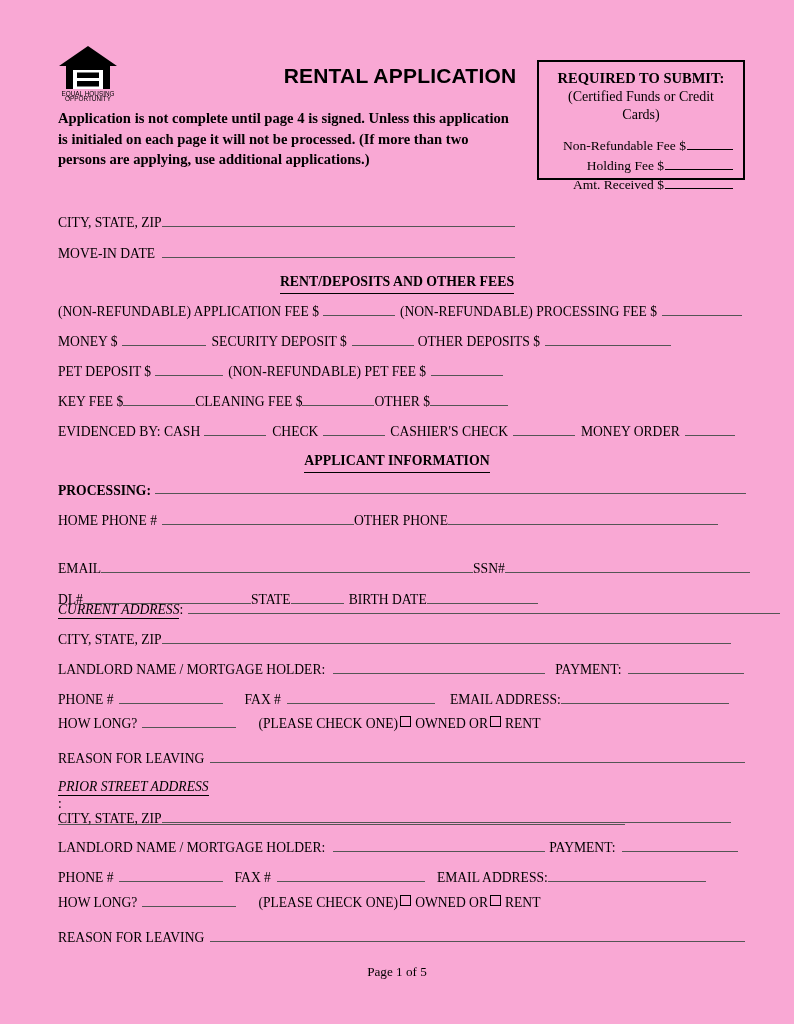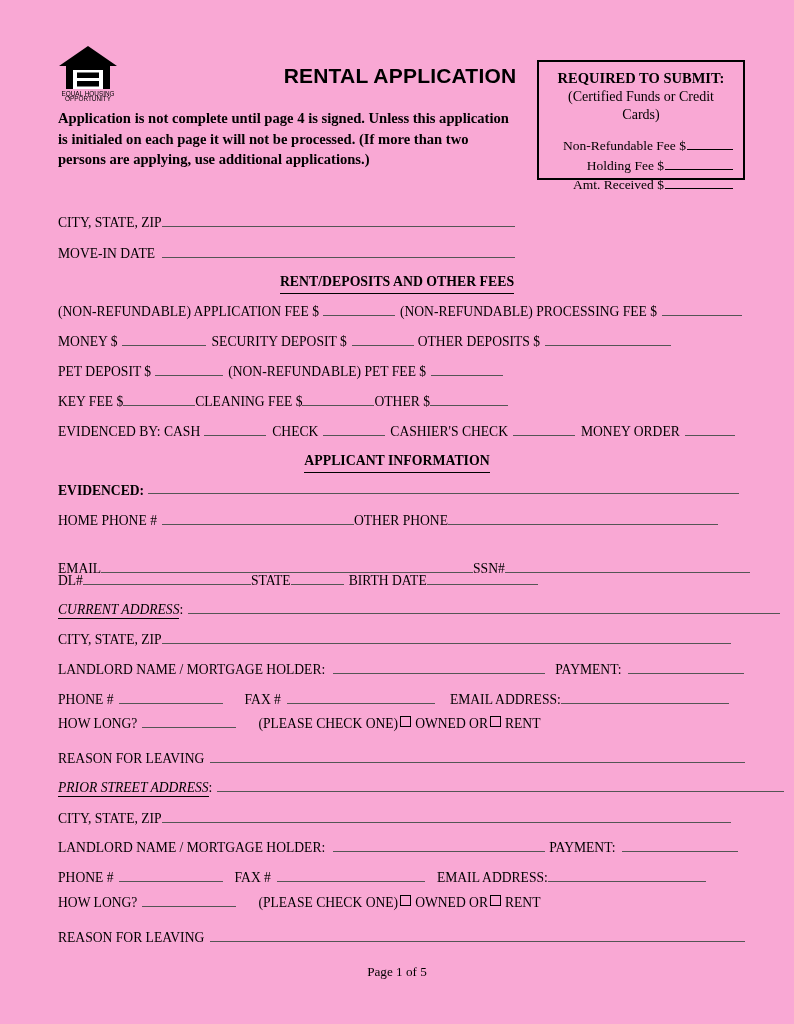--- a/index.html
+++ b/index.html
@@ -273,41 +273,41 @@
     <span class="t">MONEY ORDER</span>
     <span class="sp" style="width:5px;"></span>
     <span class="ln" style="width:50px;"></span>
   </div>
 
   <div class="section-head" style="top:453px;">
     <span>APPLICANT INFORMATION</span>
   </div>
 
   <div class="row" style="top:482px; font-weight:bold;">
-    <span class="t">EVIDENCED:</span>
+    <span class="t">PROCESSING:</span>
     <span class="sp" style="width:4px;"></span>
     <span class="ln" style="width:591px; border-bottom-width:1px; position:relative; top:-1px;"></span>
   </div>
 
   <div class="row" style="top:512px;">
     <span class="t">HOME PHONE #</span>
     <span class="sp" style="width:5px;"></span>
     <span class="ln" style="width:192px;"></span>
     <span class="t">OTHER PHONE</span>
     <span class="ln" style="width:270px;"></span>
   </div>
 
   <div class="row" style="top:560px;">
     <span class="t">EMAIL</span>
     <span class="ln" style="width:372px;"></span>
     <span class="t">SSN#</span>
     <span class="ln" style="width:245px;"></span>
   </div>
 
-  <div class="row" style="top:572px;">
+  <div class="row" style="top:591px;">
     <span class="t">DL#</span>
     <span class="ln" style="width:168px;"></span>
     <span class="t">STATE</span>
     <span class="ln" style="width:53px;"></span>
     <span class="sp" style="width:5px;"></span>
     <span class="t">BIRTH DATE</span>
     <span class="ln" style="width:111px;"></span>
   </div>
 
   <div class="row" style="top:601px;">
@@ -356,21 +356,21 @@
     <span class="chk"></span>
     <span class="t">RENT</span>
   </div>
 
   <div class="row" style="top:750px;">
     <span class="t">REASON FOR LEAVING</span>
     <span class="sp" style="width:6px;"></span>
     <span class="ln" style="width:535px;"></span>
   </div>
 
-  <div class="row" style="top:779px;">
+  <div class="row" style="top:779px;flex-direction:column;">
     <span class="subhead-italic">PRIOR STREET ADDRESS</span>
     <span class="t">:</span>
     <span class="sp" style="width:5px;"></span>
     <span class="ln" style="width:567px;"></span>
   </div>
 
   <div class="row" style="top:810px;">
     <span class="t">CITY, STATE, ZIP</span>
     <span class="ln" style="width:569px;"></span>
   </div>

